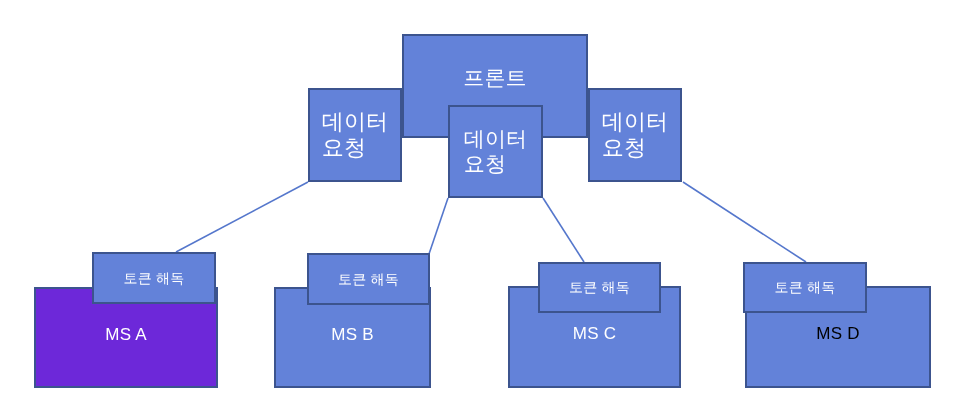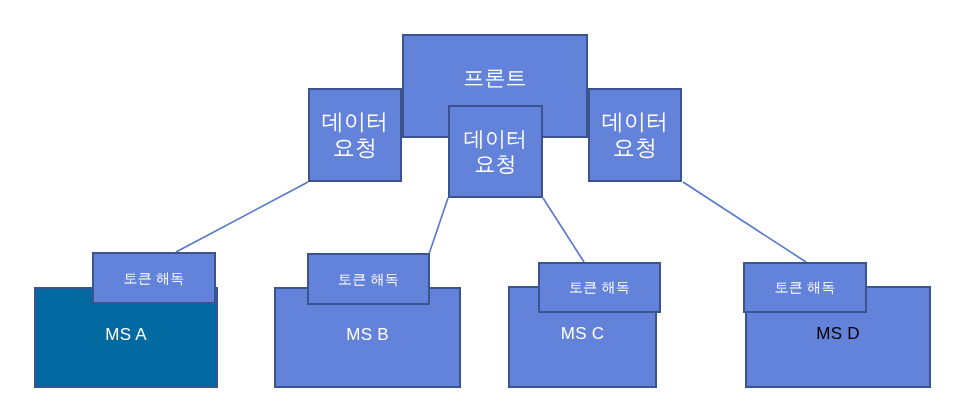--- a/index.html
+++ b/index.html
@@ -29,21 +29,21 @@
   }
   .node {
     position: absolute;
     box-sizing: border-box;
     background: #6382D9;
     border: 2px solid #7f1d1d;
     color: #ffffff;
     display: flex;
     align-items: center;
     justify-content: center;
-    text-align: center;
+    text-align: left;
     line-height: 1.18;
     white-space: pre-line;
     letter-spacing: 0.2px;
   }
   
   .z-base   { z-index: 2; }
   .z-mid    { z-index: 3; }
   .z-top    { z-index: 4; }
 
   .front-panel {
@@ -82,25 +82,25 @@
 
   <div class="node req-box z-mid" style="left: 308px; top: 88px; width: 94px; height: 94px; background: rgb(99, 130, 217); border-color: rgb(60, 84, 142); color: rgb(255, 255, 255);">데이터
 요청</div>
 
   <div class="node req-box z-mid" style="left: 588px; top: 88px; width: 94px; height: 94px; background: rgb(99, 130, 217); border-color: rgb(60, 84, 142); color: rgb(255, 255, 255);">데이터
 요청</div>
 
   <div class="node req-box-center z-top" style="left: 448px; top: 105px; width: 95px; height: 93px; background: rgb(99, 130, 217); border-color: rgb(60, 84, 142); color: rgb(255, 255, 255);">데이터
 요청</div>
 
-  <div class="node ms-body z-base" style="left: 34px; top: 287px; width: 184px; height: 101px; background: #0369a1; border-color: rgb(60, 84, 142); color: rgb(255, 255, 255);">MS A</div>
+  <div class="node ms-body z-base" style="left: 34px; top: 287px; width: 184px; height: 101px; background: #6d28d9; border-color: rgb(60, 84, 142); color: rgb(255, 255, 255);">MS A</div>
   <div class="node token-chip z-mid" style="left: 92px; top: 252px; width: 124px; height: 52px; background: rgb(99, 130, 217); border-color: rgb(60, 84, 142); color: rgb(255, 255, 255);">토큰 해독</div>
 
-  <div class="node ms-body z-base" style="left: 274px; top: 287px; width: 187px; height: 101px; background: rgb(99, 130, 217); border-color: rgb(60, 84, 142); color: rgb(255, 255, 255);">MS B</div>
+  <div class="node ms-body z-base" style="left: 274px; top: 287px; width: 157px; height: 101px; background: rgb(99, 130, 217); border-color: rgb(60, 84, 142); color: rgb(255, 255, 255);">MS B</div>
   <div class="node token-chip z-mid" style="left: 307px; top: 253px; width: 123px; height: 52px; background: rgb(99, 130, 217); border-color: rgb(60, 84, 142); color: rgb(255, 255, 255);">토큰 해독</div>
 
-  <div class="node ms-body z-base" style="left: 508px; top: 286px; width: 149px; height: 102px; background: rgb(99, 130, 217); border-color: rgb(60, 84, 142); color: rgb(255, 255, 255);">MS C</div>
+  <div class="node ms-body z-base" style="left: 508px; top: 286px; width: 173px; height: 102px; background: rgb(99, 130, 217); border-color: rgb(60, 84, 142); color: rgb(255, 255, 255);">MS C</div>
   <div class="node token-chip z-mid" style="left: 538px; top: 262px; width: 123px; height: 51px; background: rgb(99, 130, 217); border-color: rgb(60, 84, 142); color: rgb(255, 255, 255);">토큰 해독</div>
 
   <div class="node ms-body z-base" style="left: 745px; top: 286px; width: 186px; height: 102px; background: rgb(99, 130, 217); border-color: rgb(60, 84, 142); color: #000000;">MS D</div>
   <div class="node token-chip z-mid" style="left: 743px; top: 262px; width: 124px; height: 51px; background: rgb(99, 130, 217); border-color: rgb(60, 84, 142); color: rgb(255, 255, 255);">토큰 해독</div>
 
 </div>
 
 </body></html>

